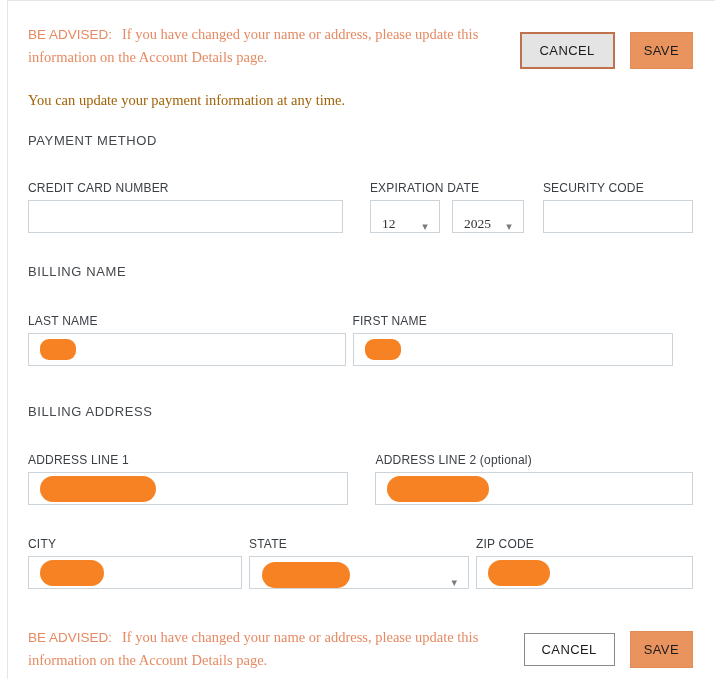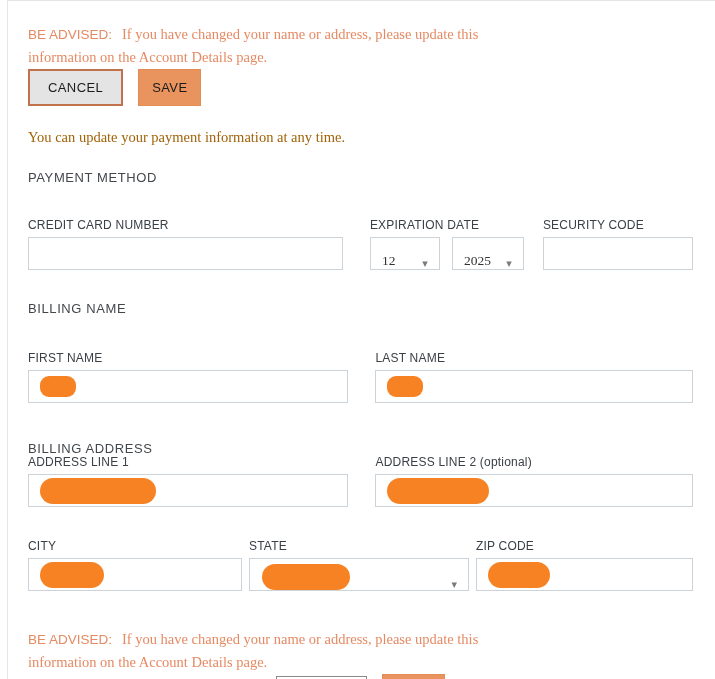--- a/index.html
+++ b/index.html
@@ -8,21 +8,21 @@
 
   .page {
     width:708px; height:679px;
     margin-left:7px;
     border-left:1px solid #e4e6e8;
     border-top:1px solid #e4e6e8;
     padding:0 22px 0 20px;
   }
 
   
-  .bar { display:flex; justify-content:space-between; align-items:flex-start;flex-direction:column; }
+  .bar { display:flex; justify-content:space-between; align-items:flex-end; }
   .bar.top { margin-top:22px; }
   .bar.bottom { margin-top:37px; }
   .advisory { width:502px; font-size:14px; line-height:23px; color:#e58a63; }
   .adv-prefix { font-family:"Liberation Sans", sans-serif; font-size:13.5px; margin-right:6px; }
   .adv-body { font-family:"Liberation Serif", serif; font-size:14.5px; }
   .btn-group { display:flex; align-items:center; gap:15px; flex-shrink:0; }
   .bar.bottom .btn-group { align-self:center; }
 
   .btn {
     font-family:"Liberation Sans", sans-serif;
@@ -46,21 +46,21 @@
     color:#43474c; line-height:15px;
   }
   .section-title.payment { margin-top:24px; }
   .section-title.name    { margin-top:31px; }
   .section-title.address { margin-top:38px; }
 
   
   .row { display:flex;gap:7px; }
   .row-payment { margin-top:34px; }
   .row-names   { margin-top:36px; }
-  .row-addr    { }
+  .row-addr    { margin-top:35px; }
   .row-city    { margin-top:33px; justify-content:space-between; }
 
   .field label {
     display:block; font-size:12px; letter-spacing:0.2px;
     color:#3b4046; line-height:13px; margin-bottom:5px; white-space:nowrap;
   }
 
   .col-cc   { width:323px; margin-right:20px; }
   .col-exp  { width:154px; margin-right:12px; }
   .col-sec  { width:154px; }
@@ -136,28 +136,28 @@
       </div>
     </div>
     <div class="field col-sec">
       <label>SECURITY CODE</label>
       <input class="text-input" type="text" value="" style="">
     </div>
   </div>
 
   <h2 class="section-title name">BILLING NAME</h2>
   <div class="row row-names">
+    <div class="field col-half-r">
+      <label>LAST NAME</label>
+      <div class="text-input">
+        <span class="pill small" style="width: 36px;"></span>
+      </div>
+    </div>
     <div class="field col-half-l">
       <label>FIRST NAME</label>
-      <div class="text-input">
-        <span class="pill small" style="width: 36px;"></span>
-      </div>
-    </div>
-    <div class="field col-half-r">
-      <label>LAST NAME</label>
       <div class="text-input">
         <span class="pill small" style="width: 36px;"></span>
       </div>
     </div>
   </div>
 
   <h2 class="section-title address">BILLING ADDRESS</h2>
   <div class="row row-addr">
     <div class="field col-half-l">
       <label>ADDRESS LINE 1</label>

